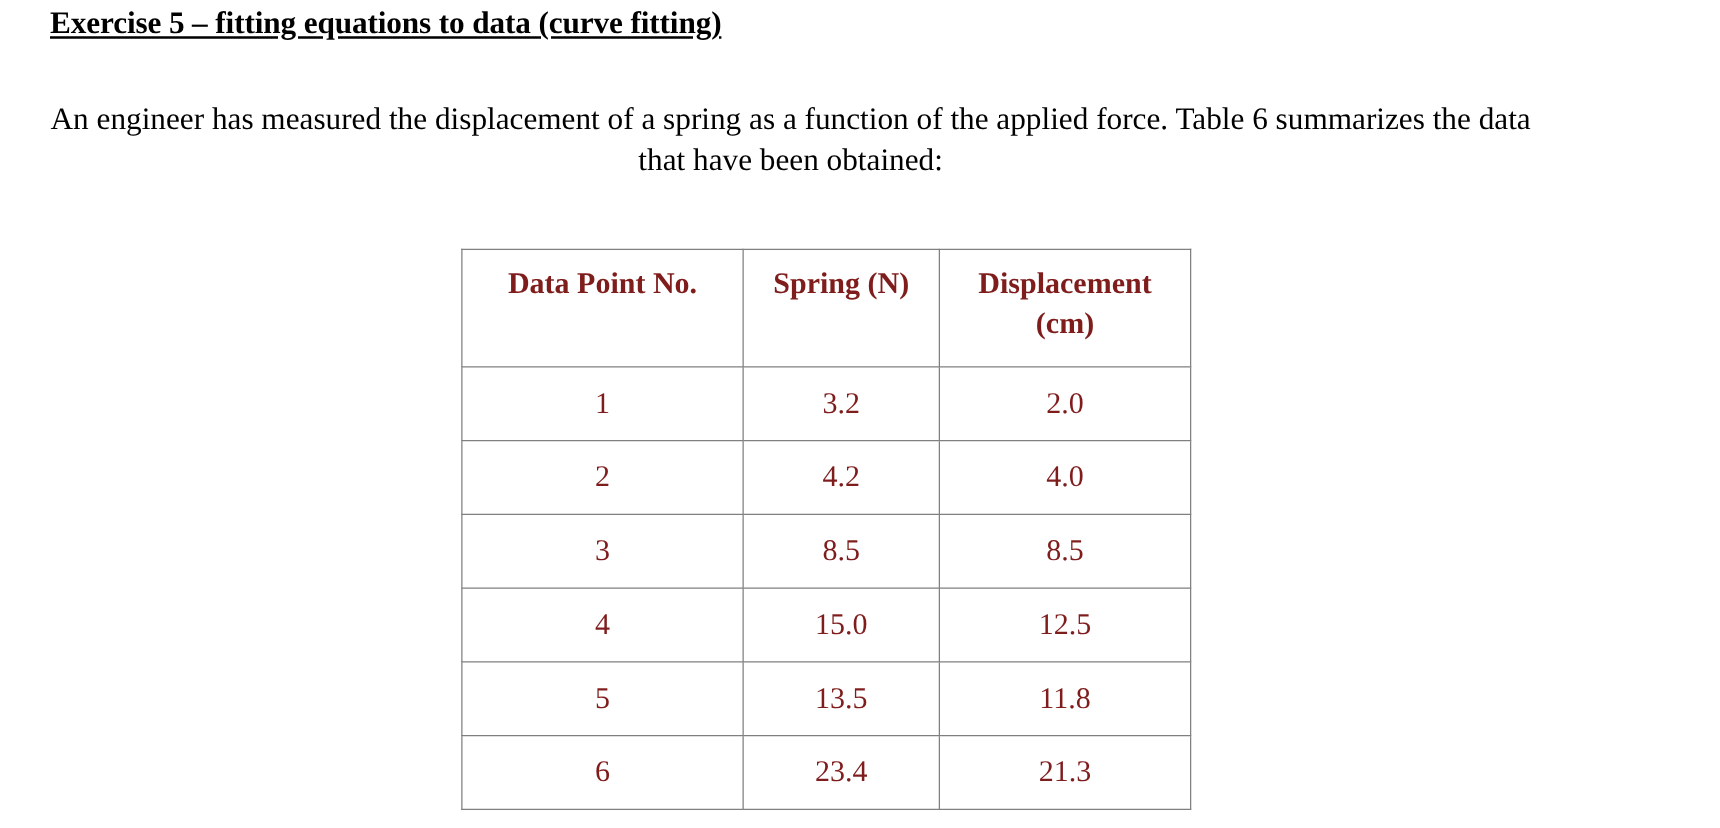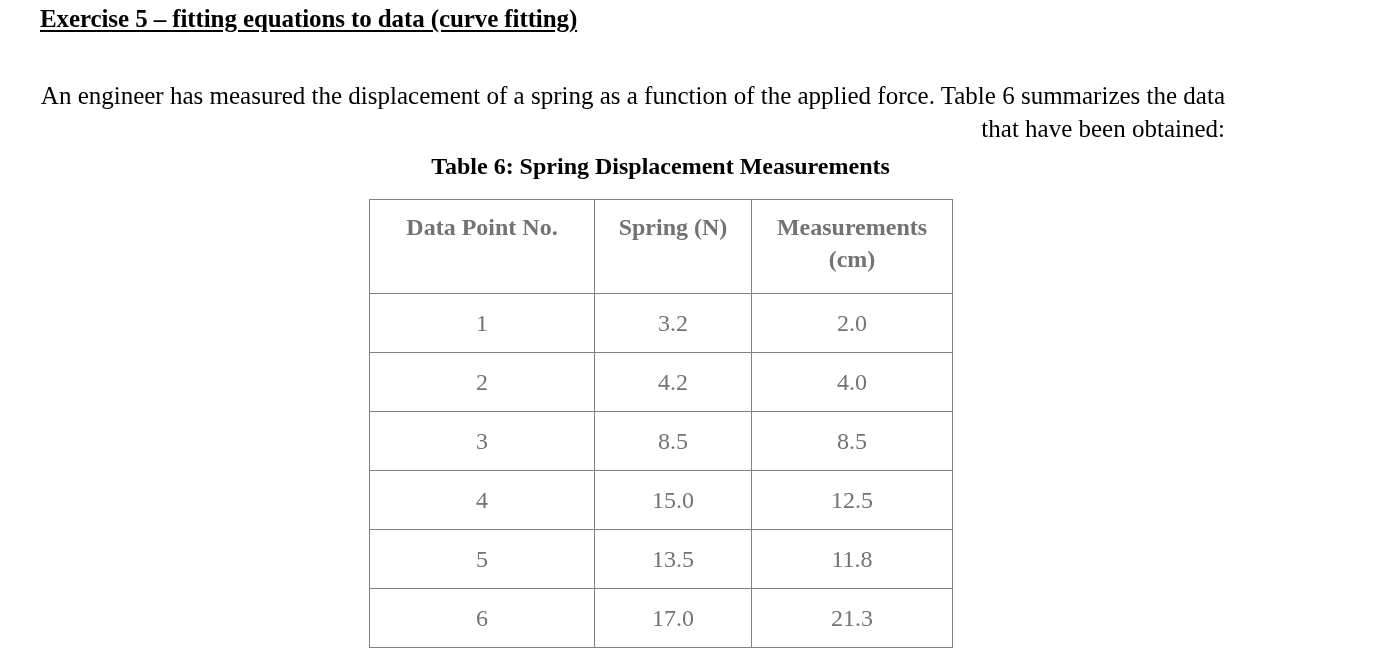--- a/index.html
+++ b/index.html
@@ -38,21 +38,21 @@
   }
 
   
   .body-paragraph {
     position: absolute;
     left: 40px;
     top: 54px;
     width: 1185px;
     font-size: 25px;
     line-height: 33px;
-    text-align: right;
+    text-align: center;
   }
 
   
   .table-caption {
     position: absolute;
     left: 369px;
     top: 152px;
     width: 583px;
     text-align: center;
     font-size: 24px;
@@ -69,21 +69,21 @@
     border-collapse: collapse;
     table-layout: fixed;
     font-size: 24px;
   }
   .data-table td,
   .data-table th {
     border: 1px solid #808080;
     padding: 0;
     text-align: center;
     font-weight: normal;
-    color: #737373;
+    color: #7f1d1d;
   }
 
   .data-table th {
     font-weight: bold;
     vertical-align: top;
     height: 94px;
     padding-top: 11px;
     line-height: 32px;
     box-sizing: border-box;
   }
@@ -100,29 +100,28 @@
 </style>
 </head>
 <body>
 
 <div class="page">
 
   <div class="exercise-heading">Exercise 5 – fitting equations to data (curve fitting)</div>
 
   <p class="body-paragraph">An engineer has measured the displacement of a spring as a function of the applied force. Table 6 summarizes the data that have been obtained:</p>
 
-  <div class="table-caption">Table 6: Spring Displacement Measurements</div>
 
   <table class="data-table">
     <thead>
       <tr>
         <th class="col-num">Data Point No.</th>
         <th class="col-force">Spring (N)</th>
         <th class="col-disp">
-          <span>Measurements</span><br>
+          <span>Displacement</span><br>
           <span>(cm)</span>
         </th>
       </tr>
     </thead>
     <tbody>
       <tr>
         <td>1</td>
         <td>3.2</td>
         <td>2.0</td>
       </tr>
@@ -141,19 +140,19 @@
         <td>15.0</td>
         <td>12.5</td>
       </tr>
       <tr>
         <td>5</td>
         <td>13.5</td>
         <td>11.8</td>
       </tr>
       <tr>
         <td>6</td>
-        <td>17.0</td>
+        <td>23.4</td>
         <td>21.3</td>
       </tr>
     </tbody>
   </table>
 
 </div>
 
 </body></html>

